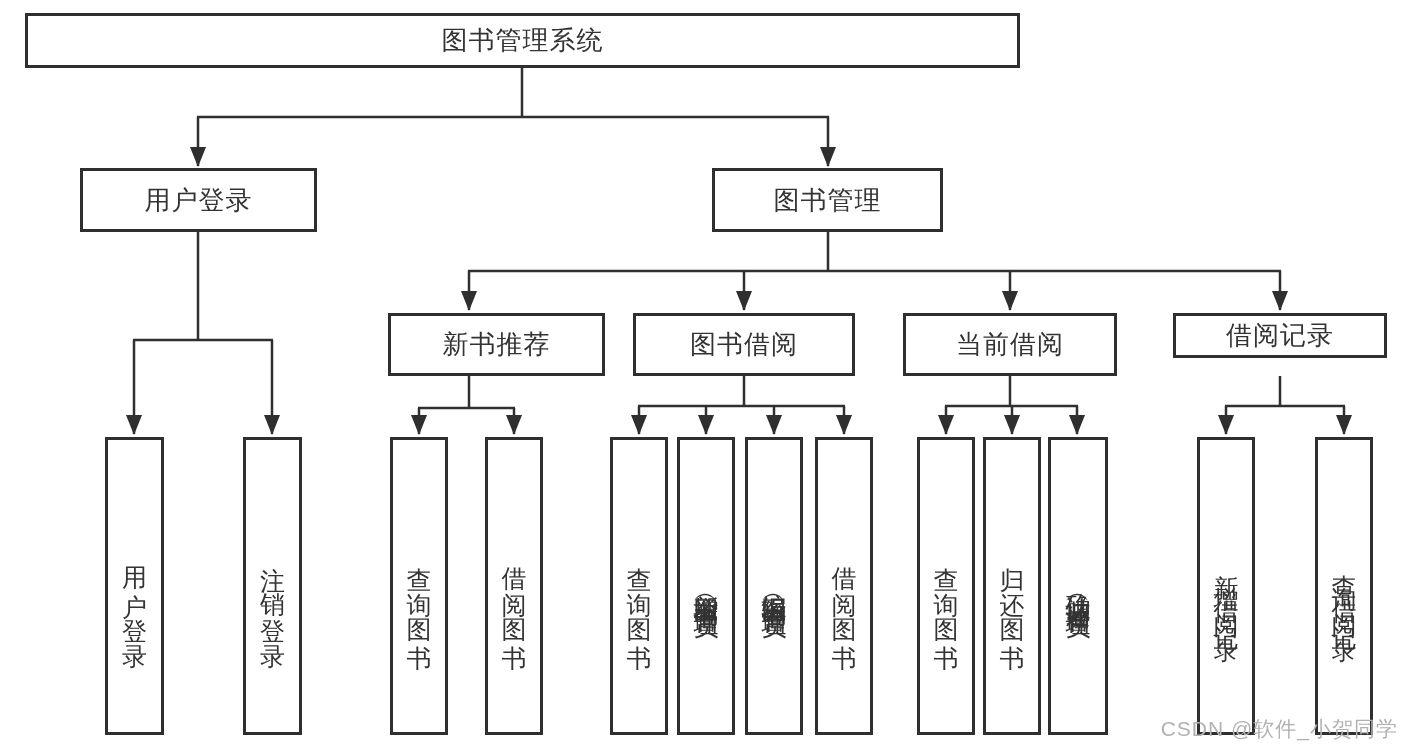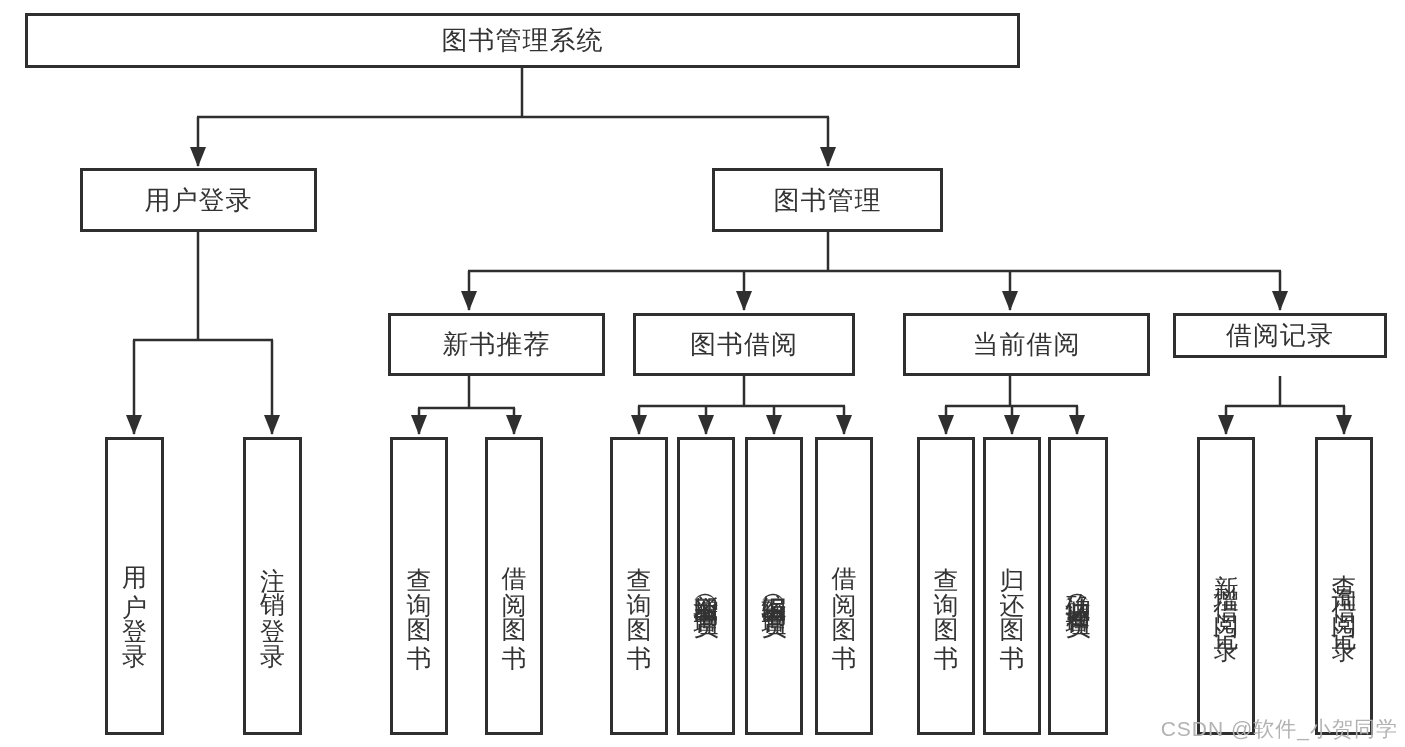--- a/index.html
+++ b/index.html
@@ -121,21 +121,21 @@
   <div class="box h-box" style="left:712px; top:168px; width:231px; height:64px;">
     <span>图书管理</span>
   </div>
 
   <div class="box h-box" style="left:361px; top:313px; width:217px; height:63px;margin-left:27px;">
     <span>新书推荐</span>
   </div>
   <div class="box h-box" style="left:633px; top:313px; width:222px; height:63px;">
     <span>图书借阅</span>
   </div>
-  <div class="box h-box" style="left:903px; top:313px; width:247px; height:63px;">
+  <div class="box h-box" style="left:903px; top:313px; width:214px; height:63px;">
     <span>当前借阅</span>
   </div>
   <div class="box h-box" style="left:1173px; top:313px; width:214px; height:45px;">
     <span>借阅记录</span>
   </div>
 
   <div class="box v-box" style="left:105px; top:437px; width:59px; height:298px;">
     <span class="vtext sp-wide">用户登录</span>
   </div>
   <div class="box v-box" style="left:243px; top:437px; width:59px; height:298px;">

